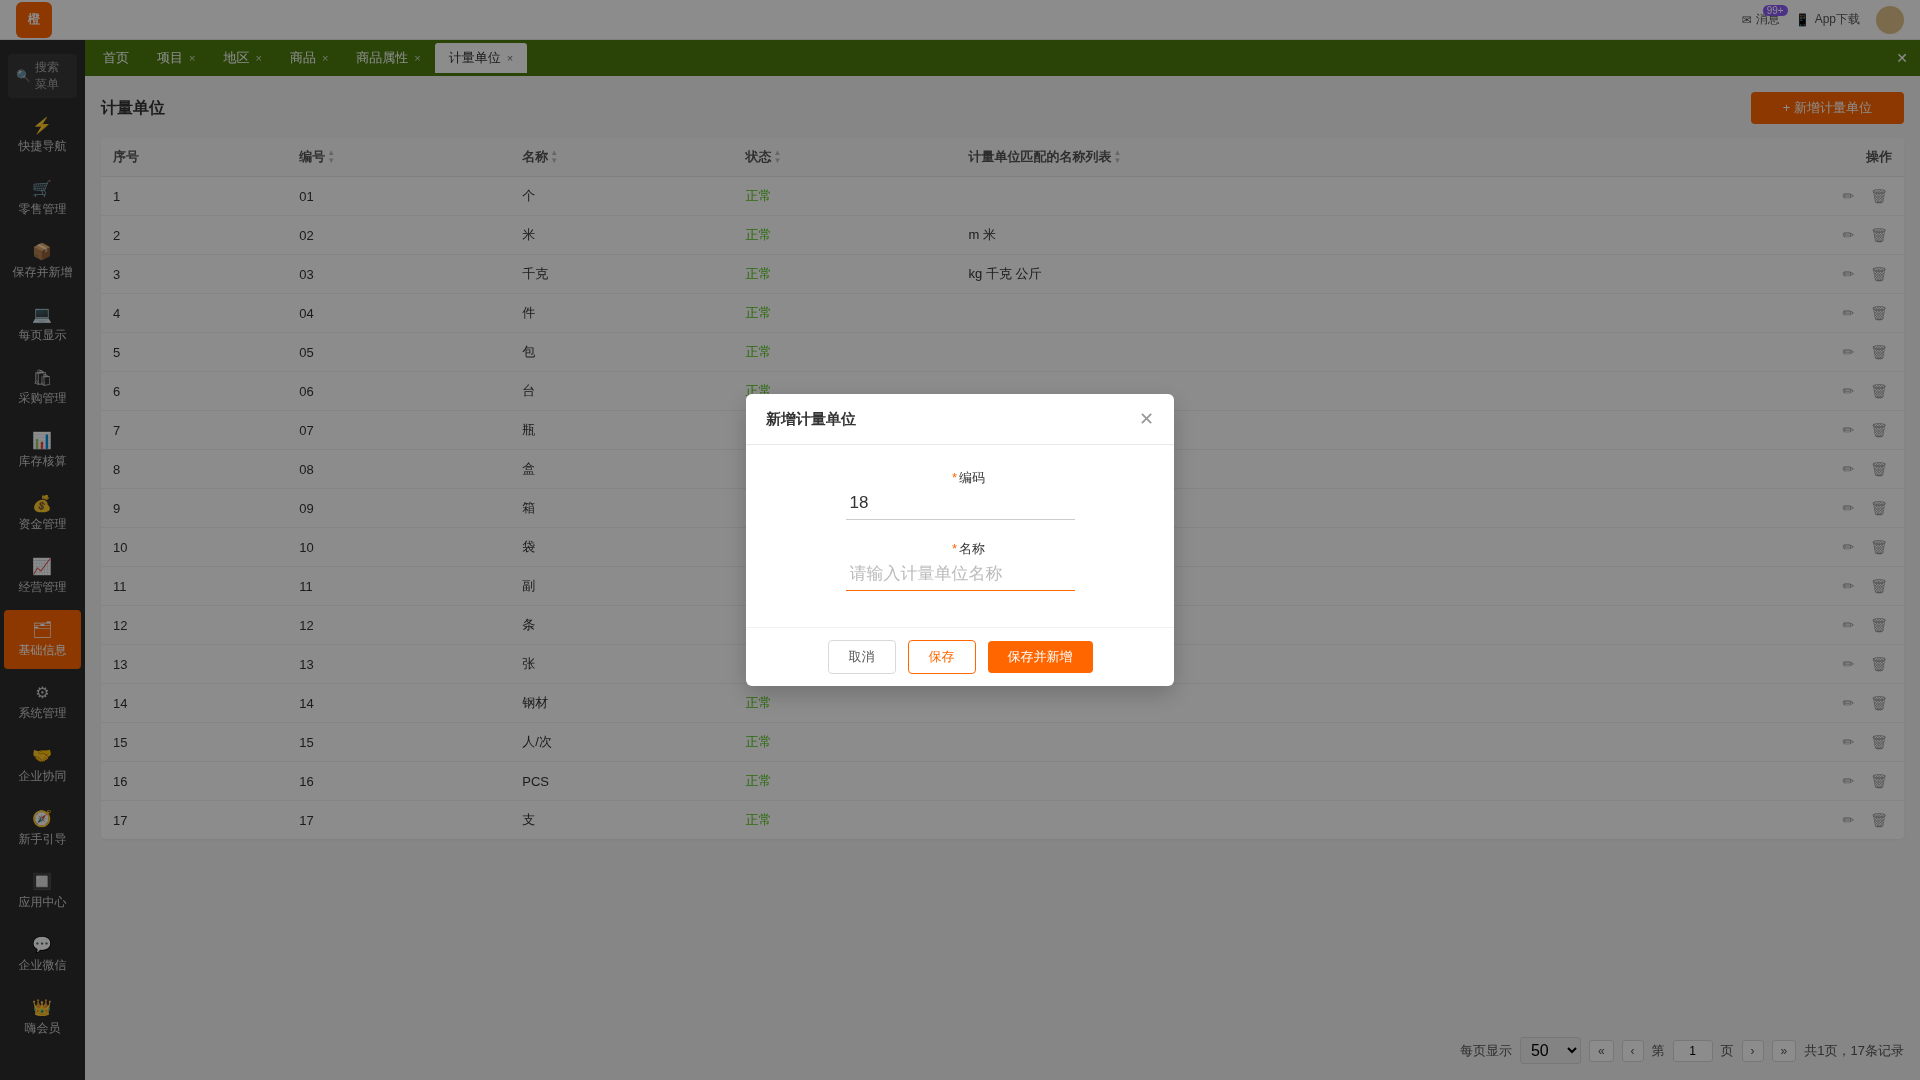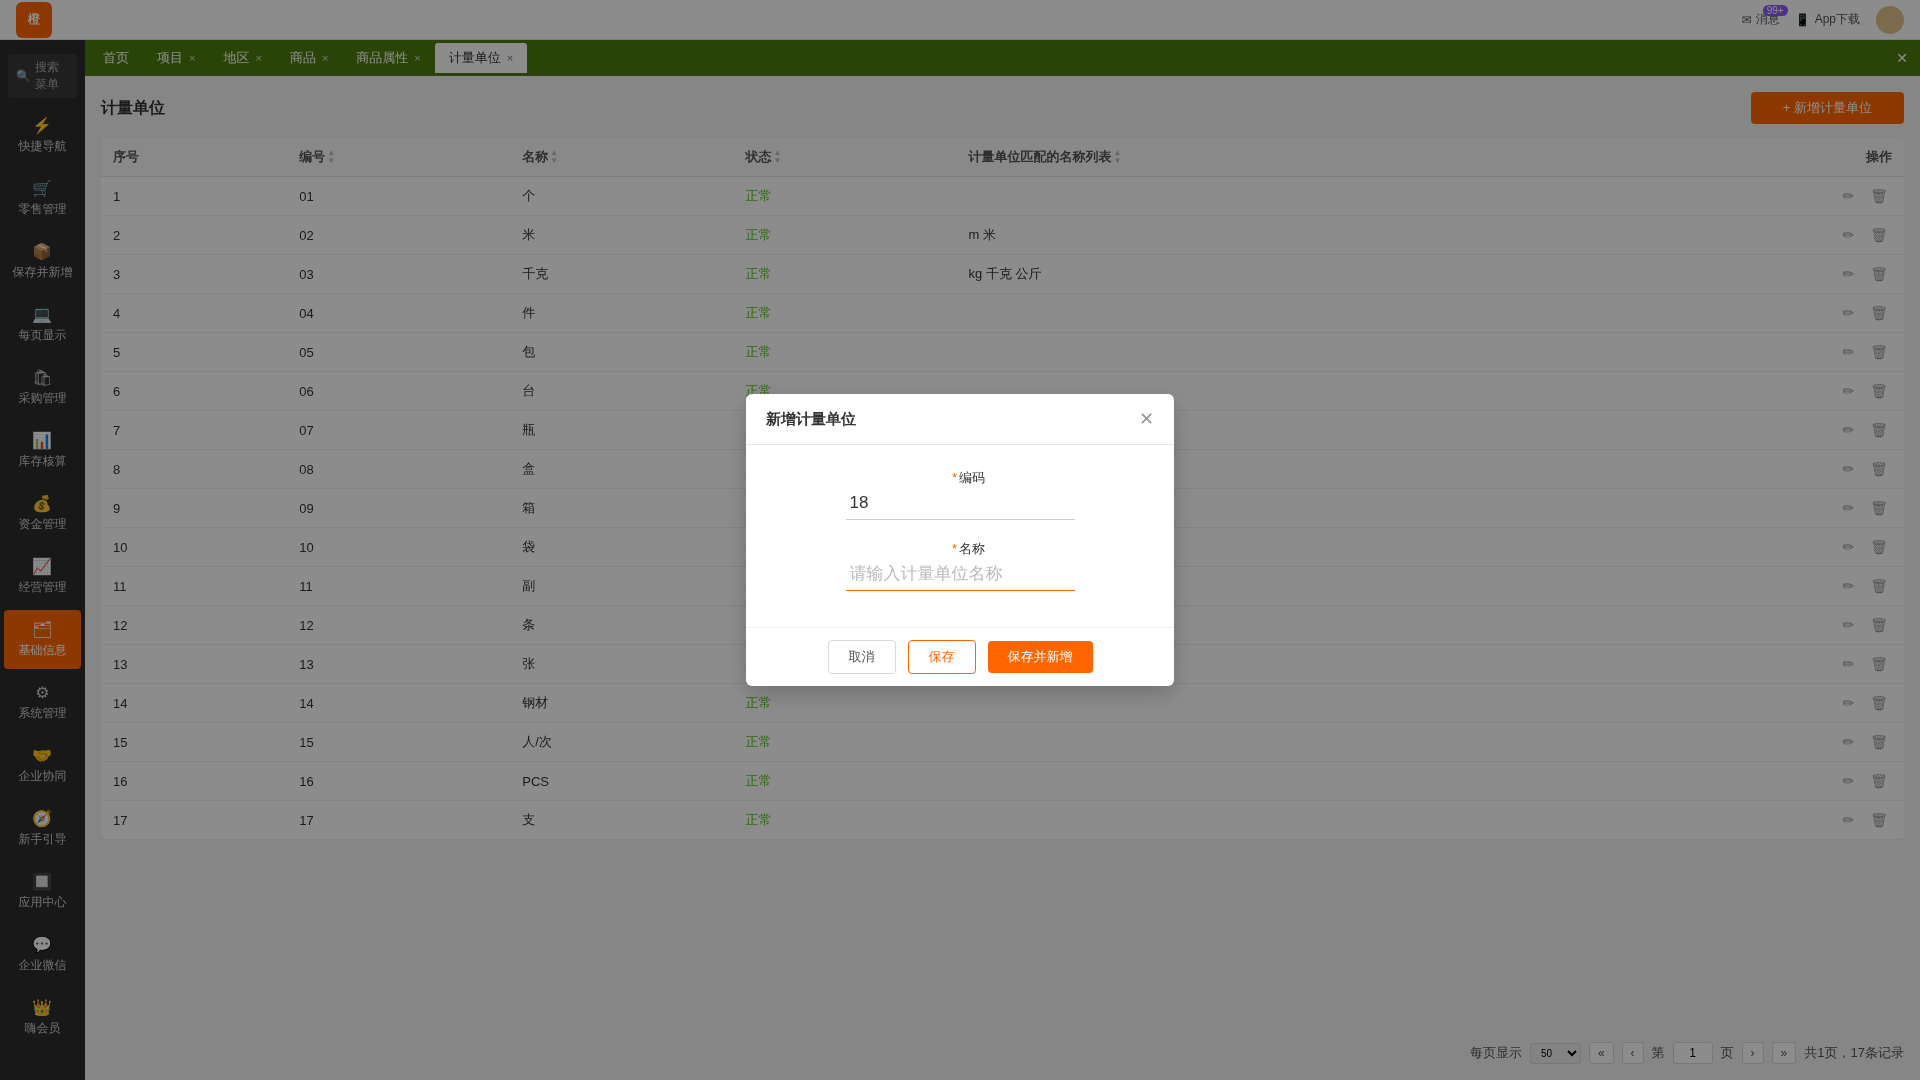--- a/index.html
+++ b/index.html
@@ -145,21 +145,21 @@
       display: flex;
       align-items: center;
       gap: 8px;
       font-size: 13px;
       color: #555;
     }
     .page-size-select {
       border: 1px solid #d9d9d9;
       border-radius: 3px;
       padding: 3px 6px;
-      font-size: 10px;
+      font-size: 16px;
       cursor: pointer;
     }
     .page-btn {
       border: 1px solid #d9d9d9;
       background: #fff;
       padding: 3px 8px;
       border-radius: 3px;
       cursor: pointer;
       font-size: 12px;
       color: #555;

